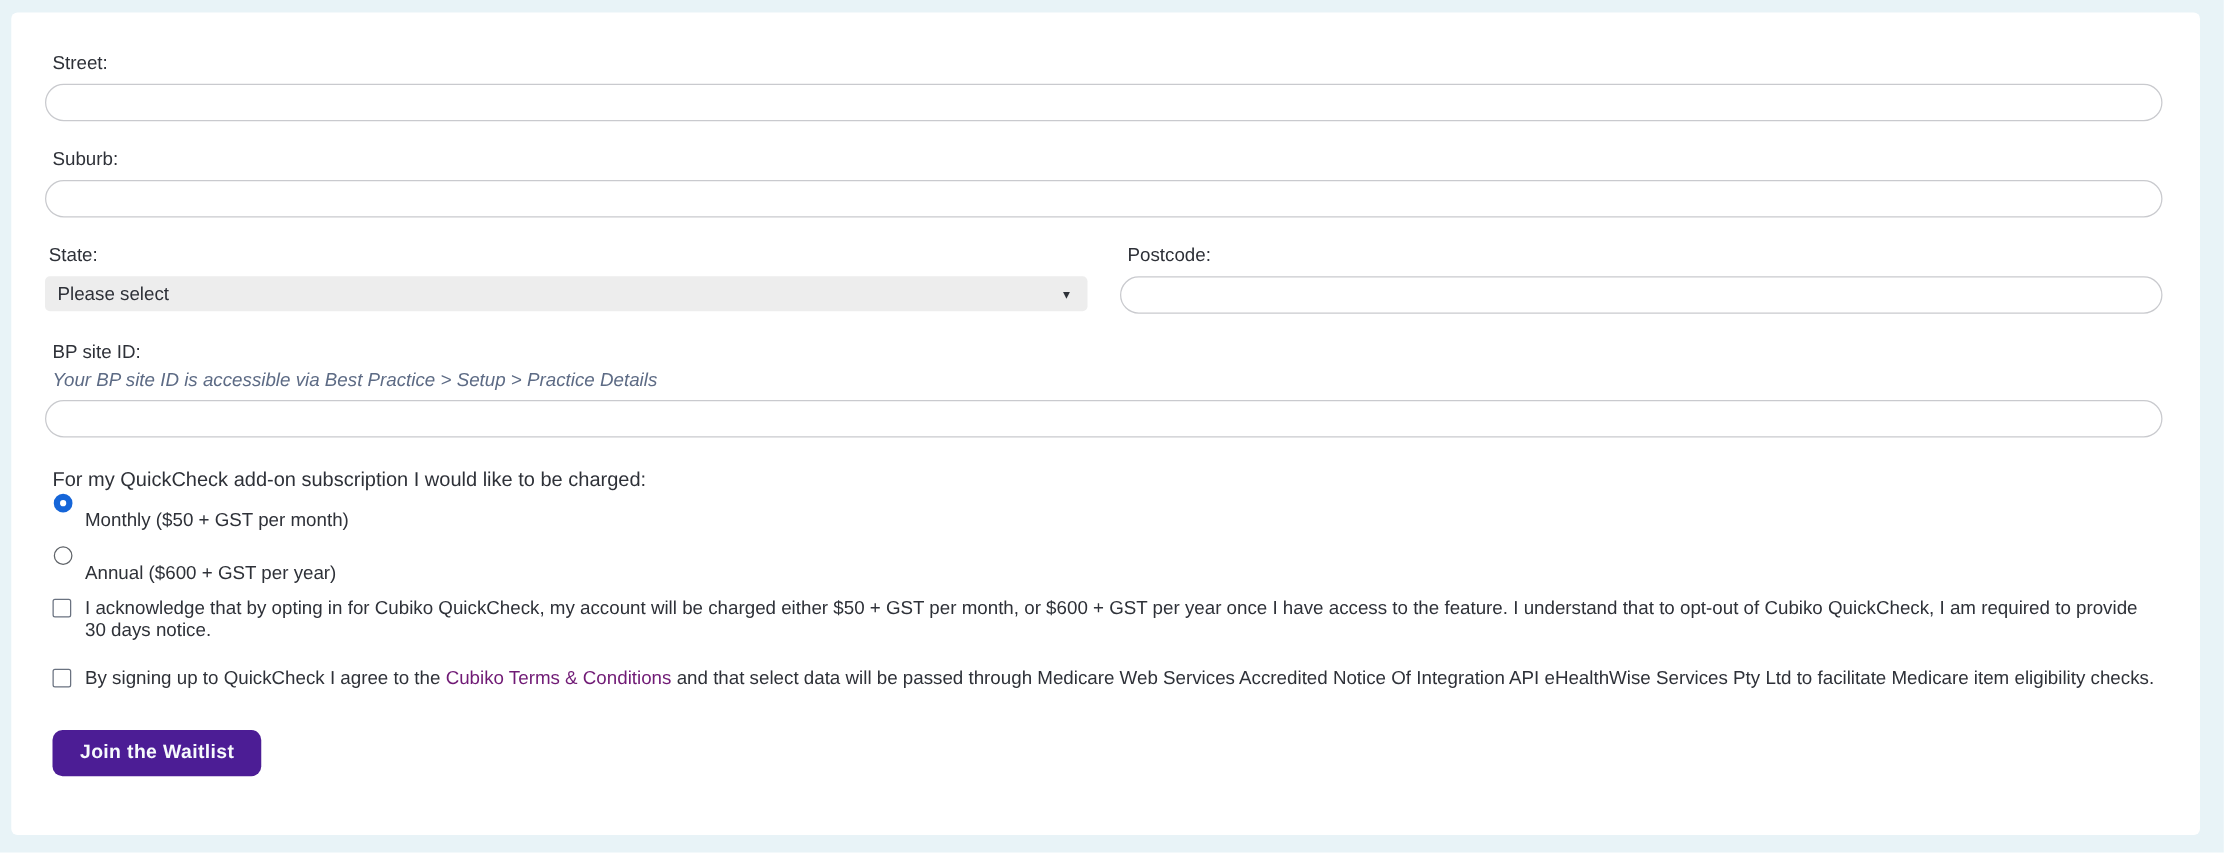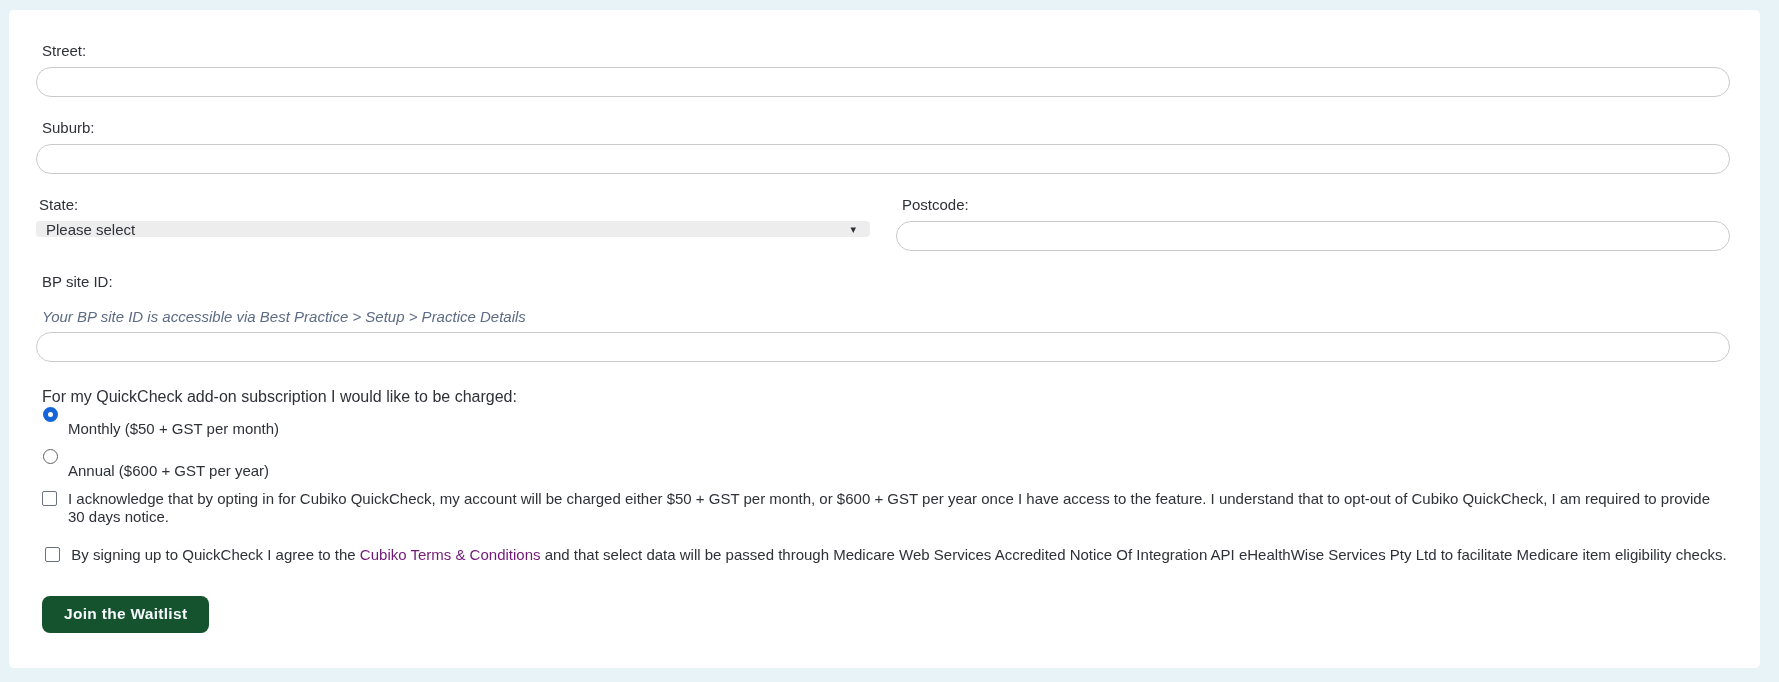--- a/index.html
+++ b/index.html
@@ -36,21 +36,21 @@
     outline: none;
   }
   .row-gap { margin-bottom: 22px; }
   .two-col {
     display: flex;
     gap: 26px;
     margin-bottom: 22px;
   }
   .two-col > div { flex: 1 1 0; }
   .select {
-    height: 16px;
+    height: 28px;
     background: #ededed;
     border-radius: 4px;
     display: flex;
     align-items: center;
     justify-content: space-between;
     padding: 0 10px 0 10px;
     font-size: 15px;
     color: #2e3138;
     cursor: default;
     margin-top: 8px;
@@ -96,21 +96,20 @@
     font-size: 15px;
     margin-left: 10px;
     line-height: 17px;
     margin-top: 14px;
   }
   .agreement-row {
     display: flex;
     align-items: flex-start;
     margin-left: 6px;
     margin-bottom: 21px;
-    justify-content: center;
   }
   .agreement-row:first-of-type { margin-top: 37px; }
   .checkbox {
     width: 15px; height: 15px;
     flex: 0 0 15px;
     border: 1.5px solid #6a7280;
     border-radius: 2px;
     background: #ffffff;
     margin-top: 1px;
   }
@@ -122,21 +121,21 @@
   }
   .link {
     color: #701a75;
     text-decoration: none;
     cursor: pointer;
   }
   .submit-btn {
     margin-left: 6px;
     margin-top: 11px;
     border: none;
-    background: #14532d;
+    background: #4c1d95;
     color: #f7fbfd;
     font-family: "Liberation Sans", sans-serif;
     font-size: 15.5px;
     font-weight: bold;
     letter-spacing: 0.3px;
     padding: 0 22px;
     height: 37px;
     border-radius: 8px;
     cursor: default;
   }
@@ -164,21 +163,21 @@
         <span class="arrow">▾</span>
       </div>
     </div>
     <div>
       <div class="field-label">Postcode:</div>
       <input class="text-input" type="text" value="" style="">
     </div>
   </div>
 
   <div>
-    <div class="field-label" style="margin-bottom:18px">BP site ID:</div>
+    <div class="field-label" style="margin-bottom:6px">BP site ID:</div>
     <div class="helper">Your BP site ID is accessible via Best Practice &gt; Setup &gt; Practice Details</div>
     <input class="text-input" type="text" value="" style="">
   </div>
 
   <div class="question">For my QuickCheck add-on subscription I would like to be charged:</div>
 
   <div class="option-row">
     <span class="radio checked"></span>
     <span class="opt-label">Monthly ($50 + GST per month)</span>
   </div>

